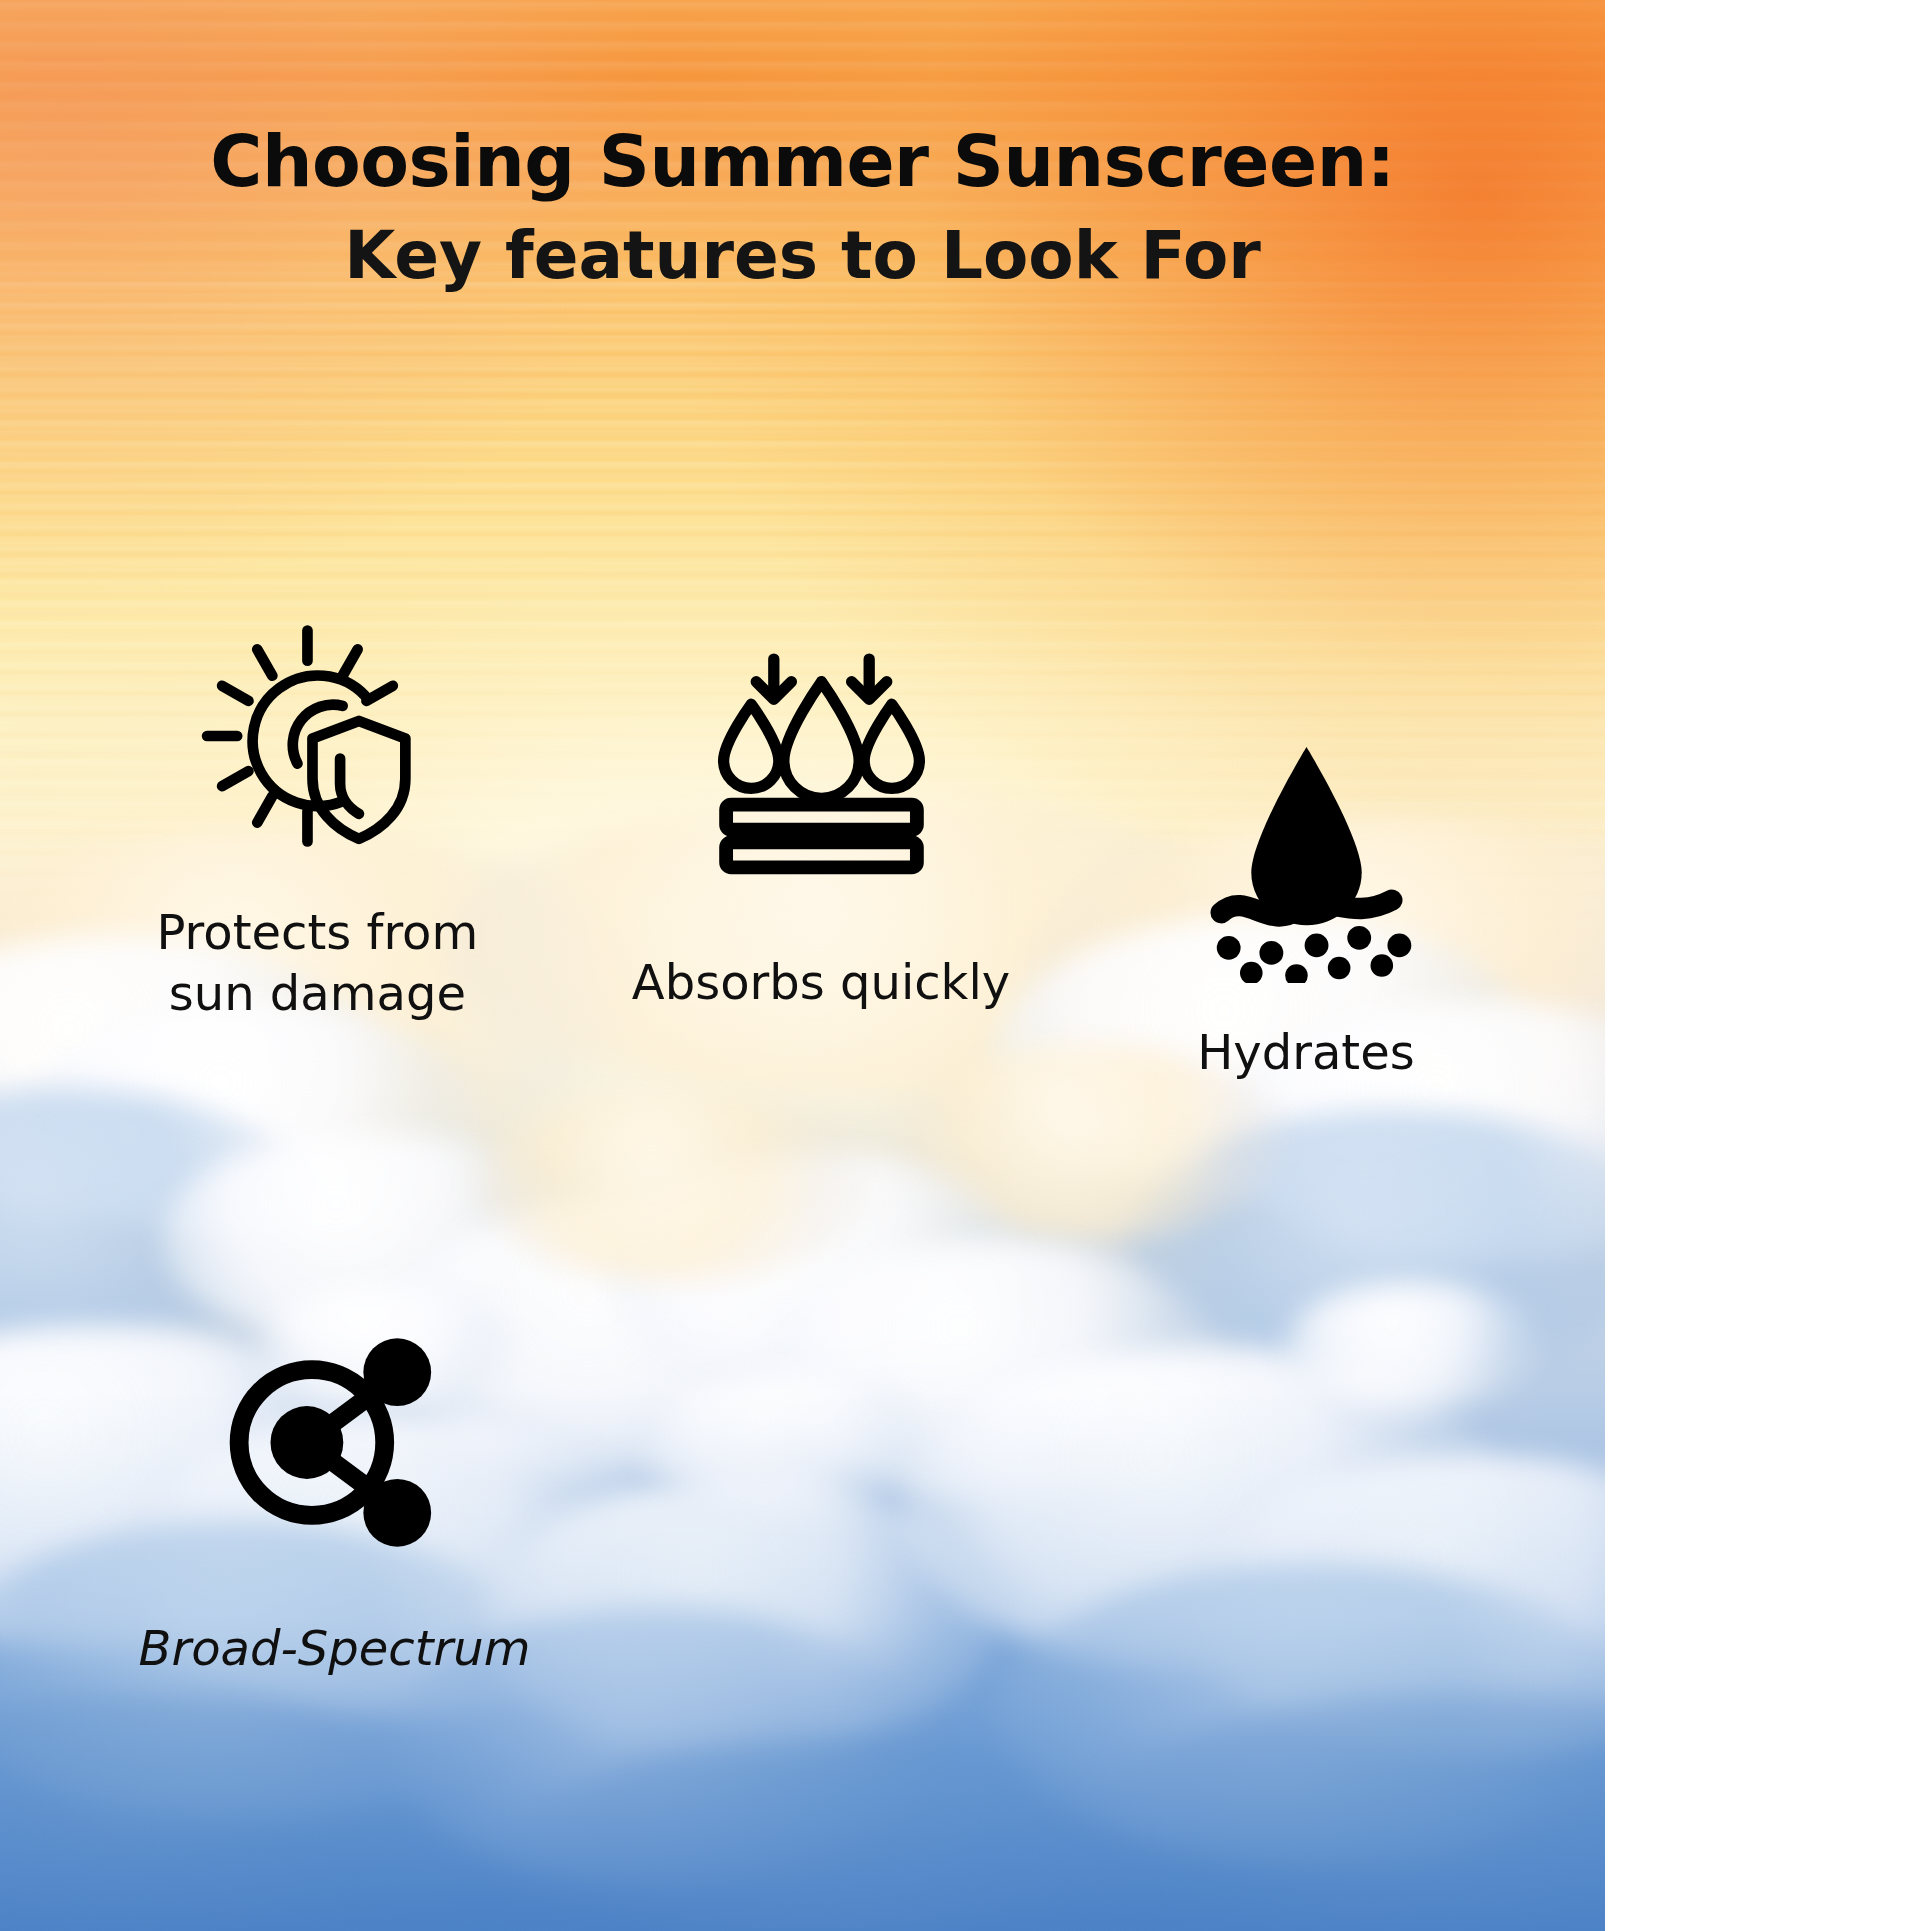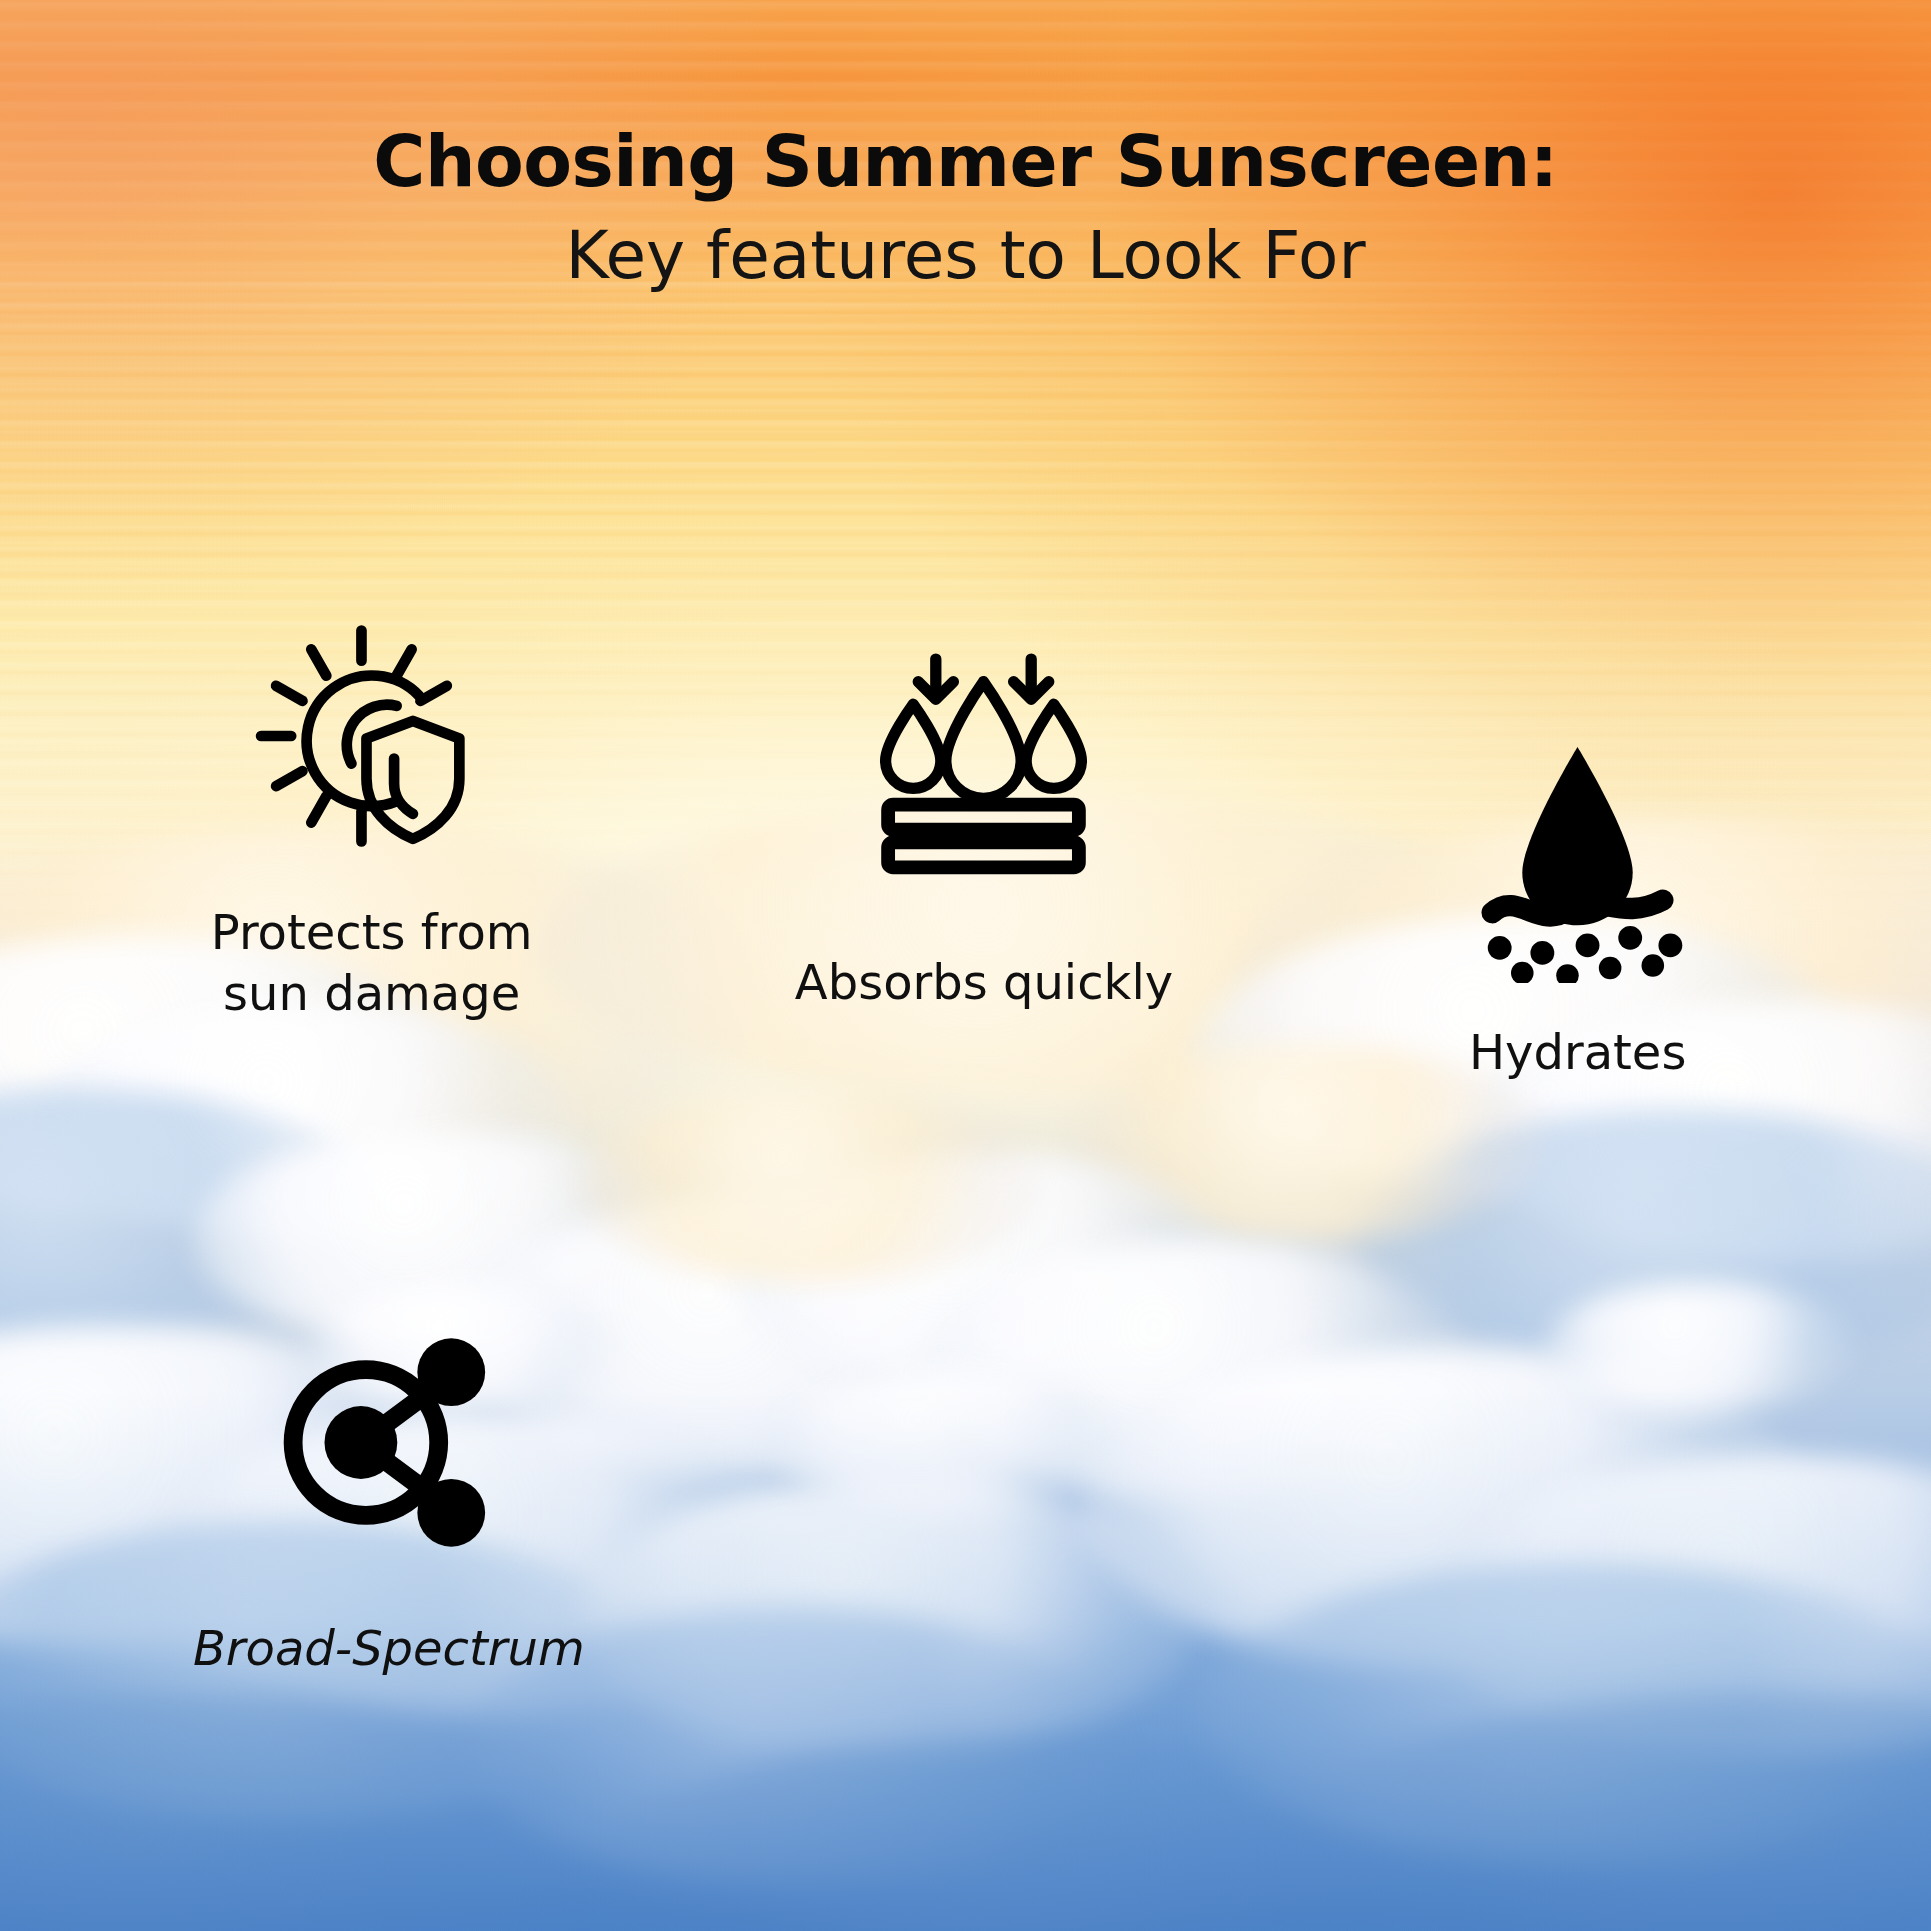--- a/index.html
+++ b/index.html
@@ -9,21 +9,21 @@
     height: 1931px;
     overflow: hidden;
   }
   body {
     font-family: "DejaVu Sans", sans-serif;
     background: #ffffff;
   }
 
   #poster {
     position: relative;
-    width: 1931px;
+    width: 1605px;
     height: 1931px;
     overflow: hidden;
     isolation: isolate;
   }
 
   
   .bg-layer { position: absolute; inset: 0; }
 
   
   .bg-sky {
@@ -151,21 +151,21 @@
     font-family: "DejaVu Sans", sans-serif;
     font-weight: 700;
     font-size: 71px;
     line-height: 1.06;
     letter-spacing: -0.5px;
     color: #0b0b0b;
     margin: 0;
   }
   .title-sub {
     font-family: "DejaVu Sans", sans-serif;
-    font-weight: 400;
+    font-weight: 700;
     font-size: 66px;
     line-height: 1.1;
     color: #141414;
     margin: 21px 0 0 0;
   }
 
   
   .features {
     position: absolute;
     top: 618px;

